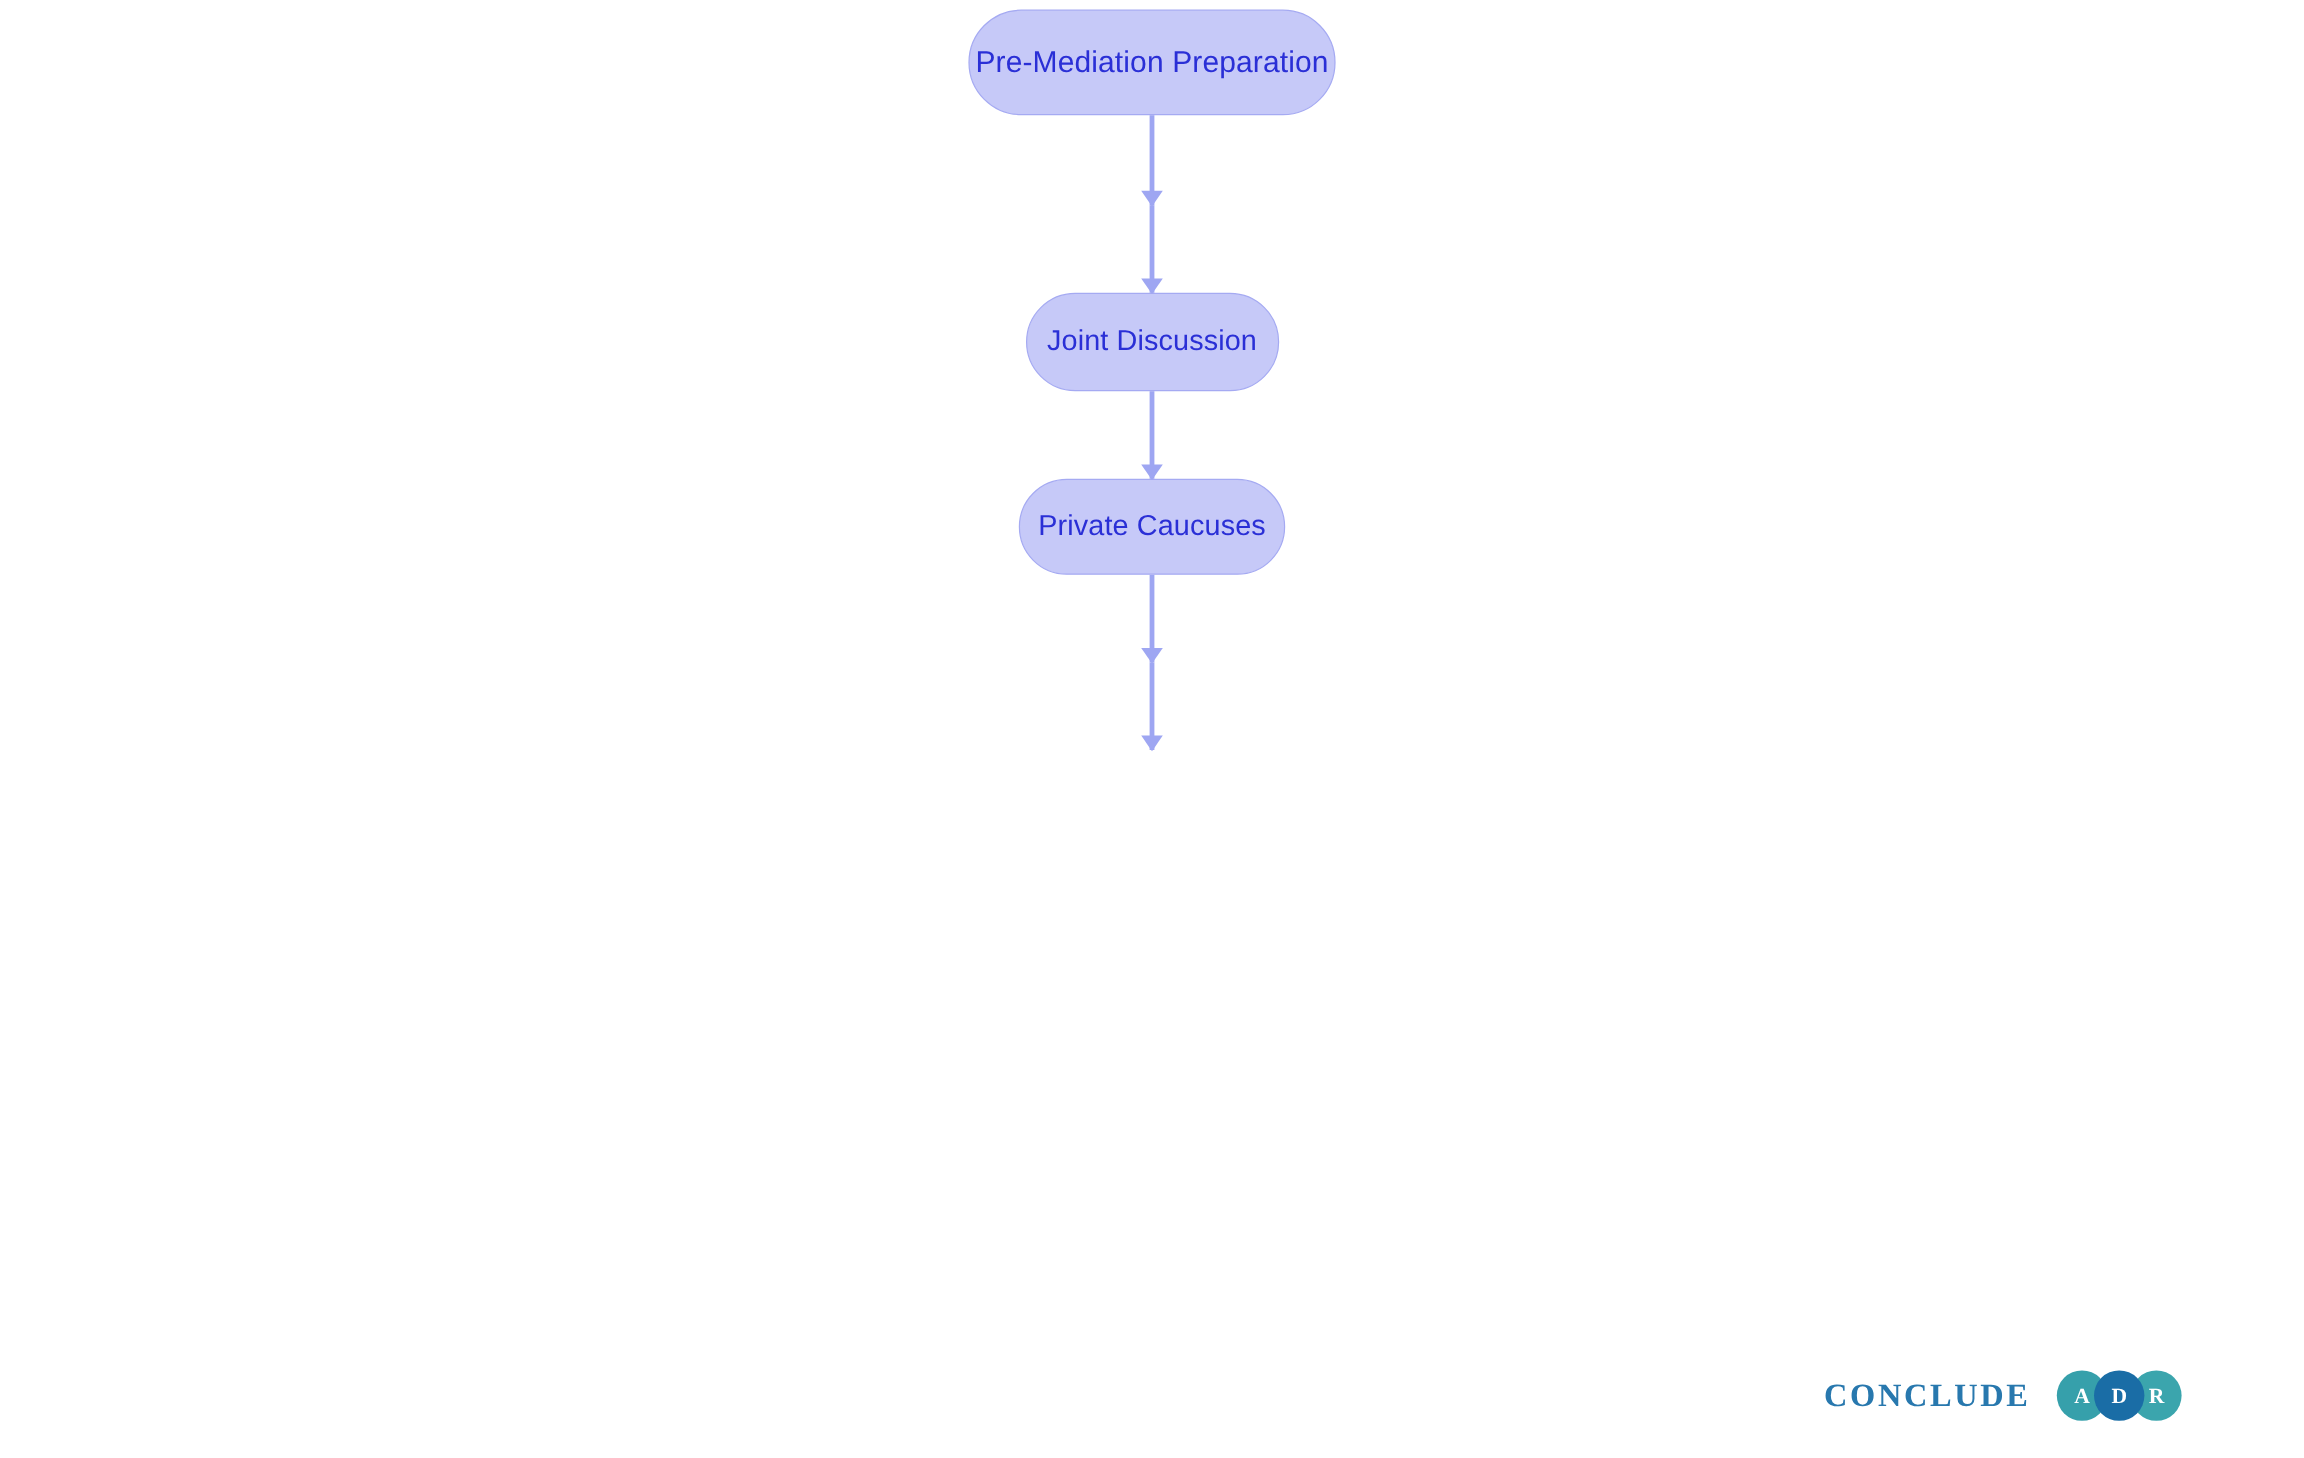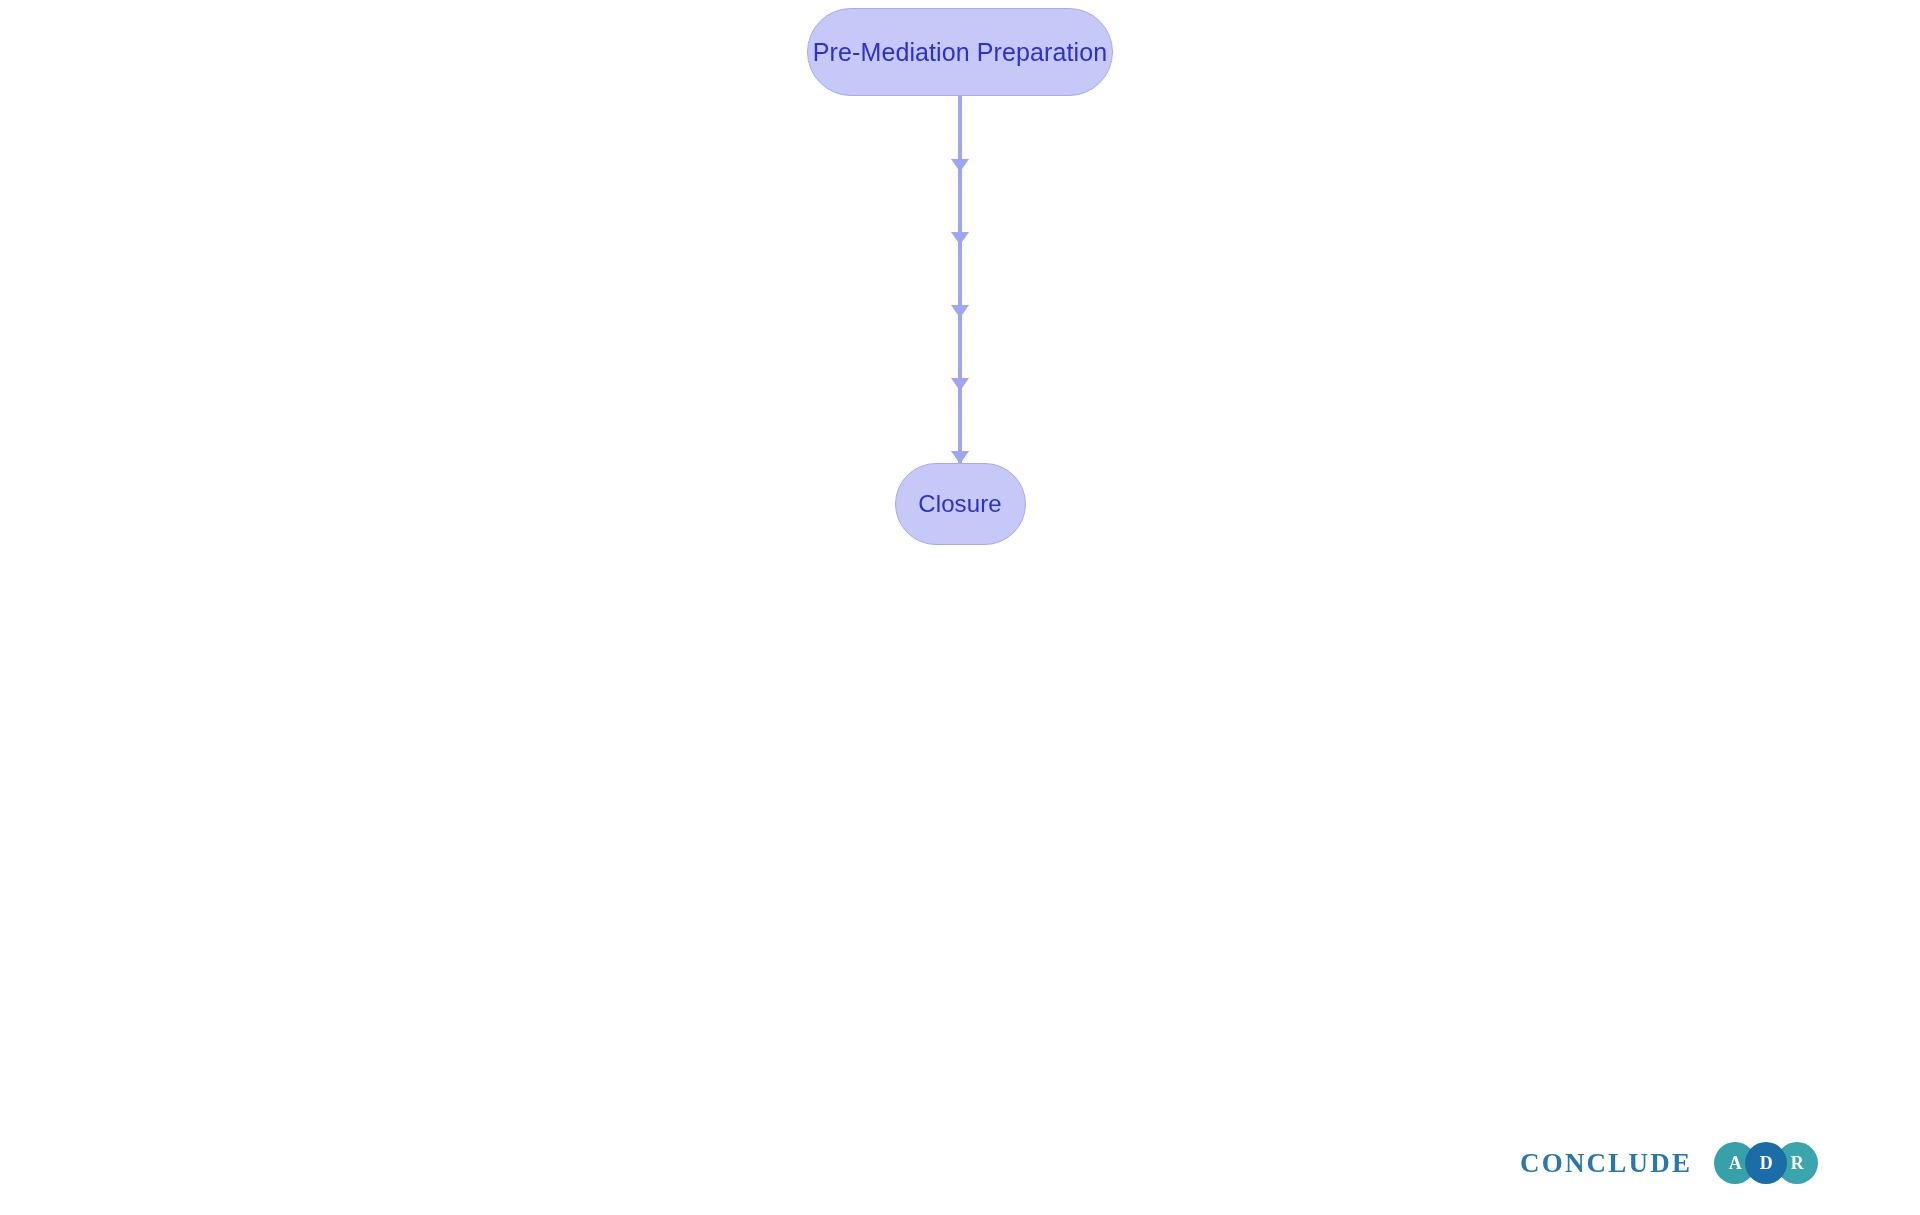--- a/index.html
+++ b/index.html
@@ -114,34 +114,37 @@
         <span>Pre-Mediation Preparation</span>
       </div>
       <div class="flow-connector" style="height: 75px;">
         <div class="conn-line"></div>
         <div class="conn-head"></div>
       </div>
       <div class="flow-connector" style="height: 73px;">
         <div class="conn-line"></div>
         <div class="conn-head"></div>
       </div>
+      <div class="flow-node" style="width: 211px; height: 82px; font-size: 24px;">
+        <span>Joint Discussion</span>
+      </div>
       <div class="flow-connector" style="height: 73px;">
         <div class="conn-line"></div>
         <div class="conn-head"></div>
+      </div>
+      <div class="flow-node" style="width: 222px; height: 80px; font-size: 24px;">
+        <span>Private Caucuses</span>
       </div>
       <div class="flow-connector" style="height: 73px;">
         <div class="conn-line"></div>
         <div class="conn-head"></div>
       </div>
       <div class="flow-connector" style="height: 73px;">
         <div class="conn-line"></div>
         <div class="conn-head"></div>
-      </div>
-      <div class="flow-node" style="width: 131px; height: 82px; font-size: 24px;">
-        <span>Closure</span>
       </div>
     </div>
 
   <div id="brand-logo" style="left:1520px; top:1142px;">
     <span class="brand-wordmark" style="font-size:27px;">CONCLUDE</span>
     <span class="brand-circles" style="margin-left:22px;">
       <span class="brand-circle c-a" style="width:42px;height:42px;font-size:18px;">A</span>
       <span class="brand-circle c-d" style="width:42px;height:42px;font-size:18px;">D</span>
       <span class="brand-circle c-r" style="width:42px;height:42px;font-size:18px;">R</span>
     </span>

